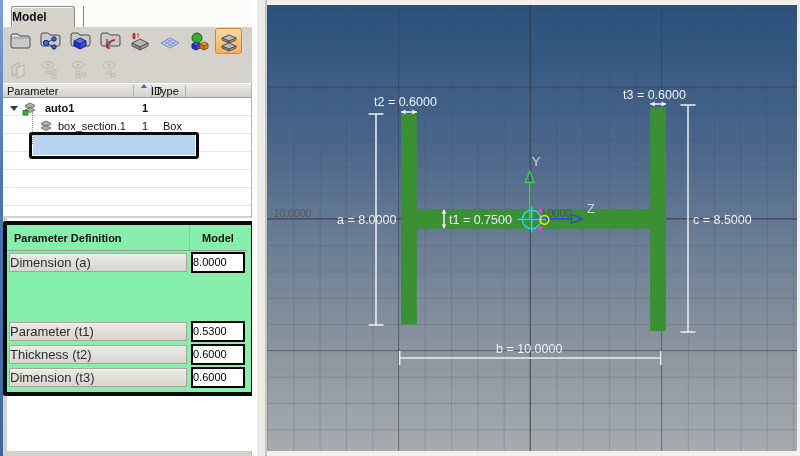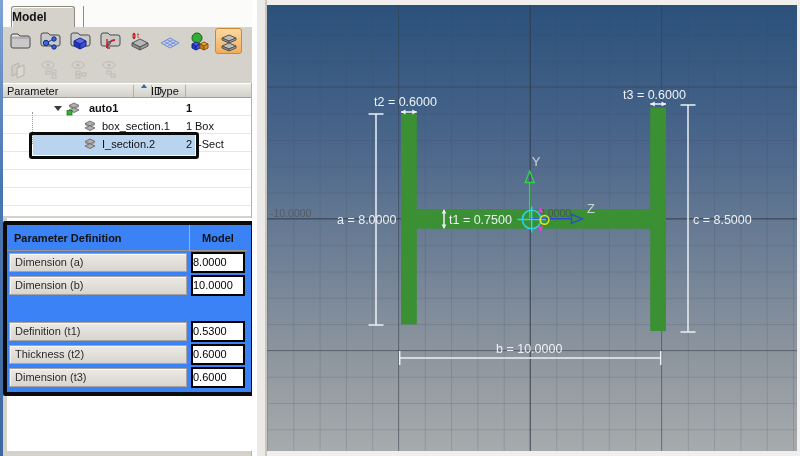--- a/index.html
+++ b/index.html
@@ -30,45 +30,45 @@
     background:linear-gradient(180deg,#eceae6,#d3d0ca);
     border-top:1px solid #ffffff; border-bottom:1px solid #a39f97;
     font-size:11px; color:#111; }
   .th-label { position:absolute; top:1px; }
   .th-sep { position:absolute; top:1px; height:12px; width:1px; background:#b4b0a8; }
   .sort-caret { position:absolute; left:138px; top:0px; width:0; height:0;
     border-left:3px solid transparent; border-right:3px solid transparent;
     border-bottom:4px solid #3566b8; }
   .tree-body { position:absolute; left:0; top:98px; width:248px; height:118px;
     background:repeating-linear-gradient(180deg,#ffffff 0 17px,#e9e7e3 17px 18px); }
-  .trow { position:absolute; left:0; width:248px; height:17px; font-size:11px; color:#111;margin-left:44px; }
+  .trow { position:absolute; left:0; width:248px; height:17px; font-size:11px; color:#111; }
   .trow .lbl { position:absolute; top:2px; }
   .trow .id { position:absolute; left:135px; top:2px; width:14px; text-align:center; }
-  .trow .typ { position:absolute; left:148px; top:2px; }
+  .trow .typ { position:absolute; left:160px; top:2px; }
   .expander { position:absolute; left:7px; top:6px; width:0; height:0;
     border-left:4px solid transparent; border-right:4px solid transparent;
     border-top:5px solid #3a3a3a; }
   .tree-guide { position:absolute; left:29px; top:14px; height:32px; border-left:1px dotted #9a9a9a; }
   .tree-sel { position:absolute; left:30px; top:37px; width:162px; height:20px; background:#b9d4ee; }
   .tree-annot { position:absolute; left:26px; top:34px; width:170px; height:27px;
     border:3px solid #0a0a0a; border-radius:3px; }
 
   .param-bg { position:absolute; left:4px; top:218px; width:245px; height:233px; background:#ffffff; }
   .param-annot { position:absolute; left:0px; top:221px; width:252px; height:175px;
-    border:4px solid #0b0b0b; border-radius:2px; background:#3b82f6; }
+    border:4px solid #0b0b0b; border-radius:2px; background:#86efac; }
   .p-head { position:absolute; left:0; top:0; width:240px; height:26px;
     border-bottom:1px solid #9a968e; font-size:11px; font-weight:bold; color:#111; }
   .p-head .h1 { position:absolute; left:7px; top:7px; }
   .p-head .h2 { position:absolute; left:184px; top:7px; width:54px; text-align:center; }
   .p-hsep { position:absolute; left:182px; top:0; height:26px; width:1px; background:#b4b0a8; }
   .prow { position:absolute; left:0; width:240px; height:23px; }
   .pcell { position:absolute; left:2px; top:2px; width:178px; height:19px;
     background:linear-gradient(180deg,#eceae6,#d8d5cf);
     border:1px solid #a8a49c; box-shadow:inset 1px 1px 0 #f8f7f4;
-    font-size:11px; color:#2b2b2b; line-height:17px; padding-left:5px; }
+    font-size:13px; color:#2b2b2b; line-height:17px; }
   .pval { position:absolute; left:184px; top:1px; width:54px; height:21px;
     background:#ffffff; border:2px solid #000000;
     font-size:11px; color:#000; line-height:17px; text-align:right; padding-right:20px; }
 
   .splitter { position:absolute; left:252px; top:0; width:15px; height:456px;
     background:linear-gradient(90deg,#ffffff 0 5px,#eceae6 5px 13px,#c9c6c0 13px); }
 
   .viewport { position:absolute; left:267px; top:5px; width:530px; height:446px;
     border-bottom:2px solid #15181b; }
   .viewport svg { display:block; }
@@ -223,54 +223,39 @@
         <polygon points="3,4.5 8,2 13,4.5 8,7" fill="#b2b0ac" stroke="#5a5a5a" stroke-width="0.8"></polygon>
         <polygon points="3,4.5 8,7 8,8.6 3,6.1" fill="#8c8a86"></polygon>
         <polygon points="13,4.5 8,7 8,8.6 13,6.1" fill="#9c9a96"></polygon>
         <polygon points="3,9 8,6.6 13,9 8,11.5" fill="#b2b0ac" stroke="#5a5a5a" stroke-width="0.8"></polygon>
       </svg>
       <span class="lbl" style="left:55px">box_section.1</span>
       <span class="id">1</span>
       <span class="typ">Box</span>
     </div>
 
-    <div class="trow" style="top:38px">
-      <svg width="16" height="15" style="position:absolute;left:35px;top:1px">
-        <polygon points="3,4.5 8,2 13,4.5 8,7" fill="#b2b0ac" stroke="#5a5a5a" stroke-width="0.8"></polygon>
-        <polygon points="3,4.5 8,7 8,8.6 3,6.1" fill="#8c8a86"></polygon>
-        <polygon points="13,4.5 8,7 8,8.6 13,6.1" fill="#9c9a96"></polygon>
-        <polygon points="3,9 8,6.6 13,9 8,11.5" fill="#b2b0ac" stroke="#5a5a5a" stroke-width="0.8"></polygon>
-      </svg>
-      <span class="lbl" style="left:55px">I_section.2</span>
-      <span class="id">2</span>
-      <span class="typ">I-Sect</span>
-    </div>
 
     <div class="tree-annot"></div>
   </div>
 
   <div class="param-bg"></div>
 
   <div class="param-annot">
     <div class="p-head">
       <span class="h1">Parameter Definition</span>
       <span class="h2">Model</span>
       <div class="p-hsep"></div>
     </div>
 
     <div class="prow" style="top:26px">
       <div class="pcell">Dimension (a)</div>
       <div class="pval">8.0000</div>
     </div>
-    <div class="prow" style="top:49px">
-      <div class="pcell">Dimension (b)</div>
-      <div class="pval">10.0000</div>
-    </div>
     <div class="prow" style="top:95px">
-      <div class="pcell">Definition (t1)</div>
+      <div class="pcell">Parameter (t1)</div>
       <div class="pval">0.5300</div>
     </div>
     <div class="prow" style="top:118px">
       <div class="pcell">Thickness (t2)</div>
       <div class="pval">0.6000</div>
     </div>
     <div class="prow" style="top:141px">
       <div class="pcell">Dimension (t3)</div>
       <div class="pval">0.6000</div>
     </div>

